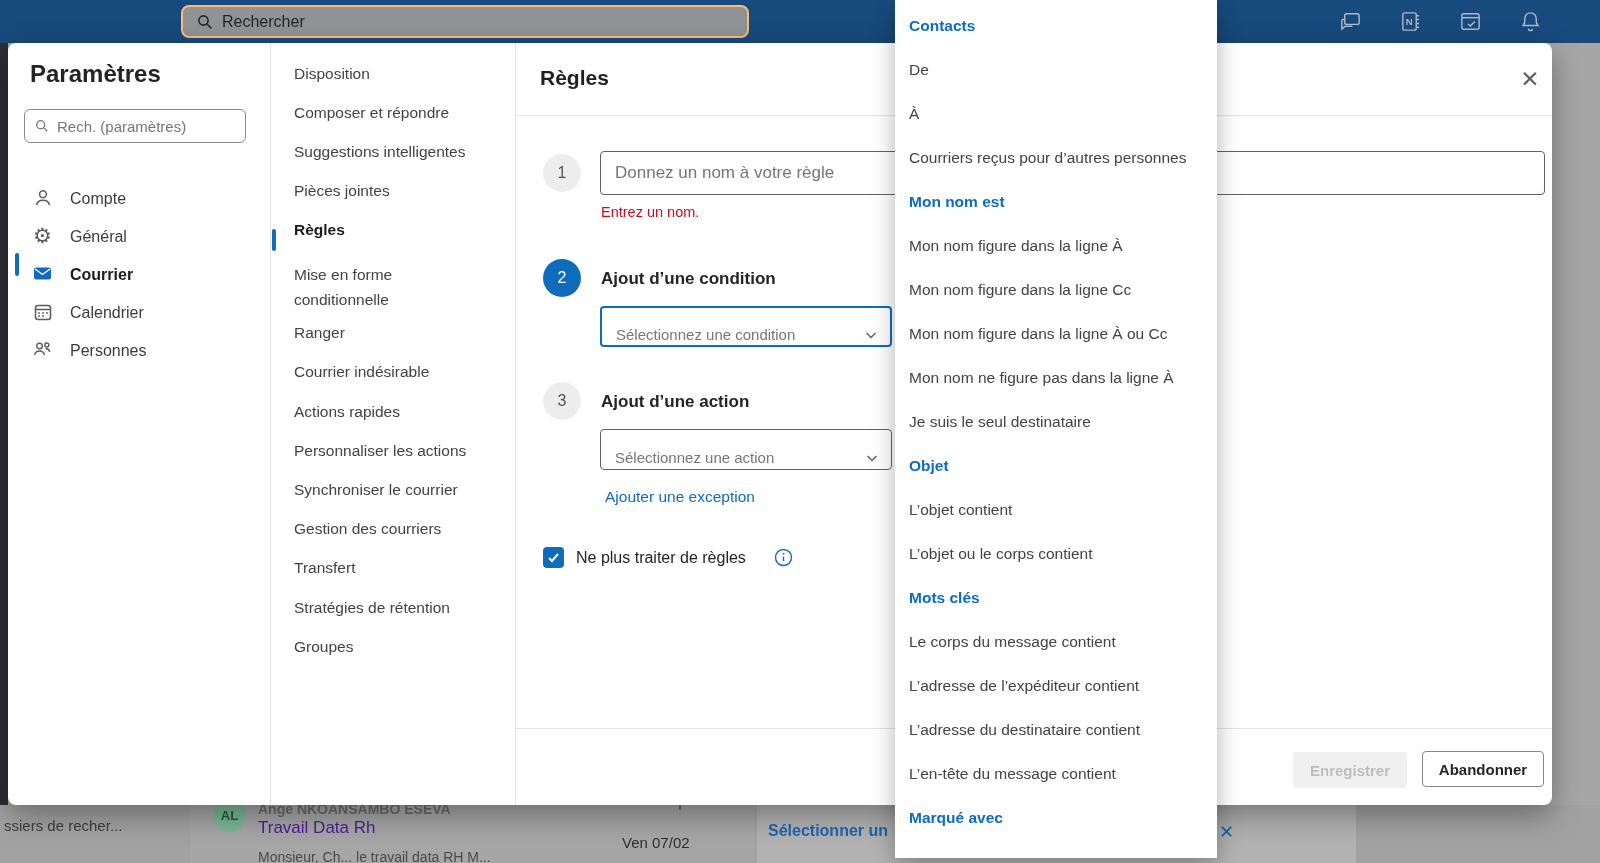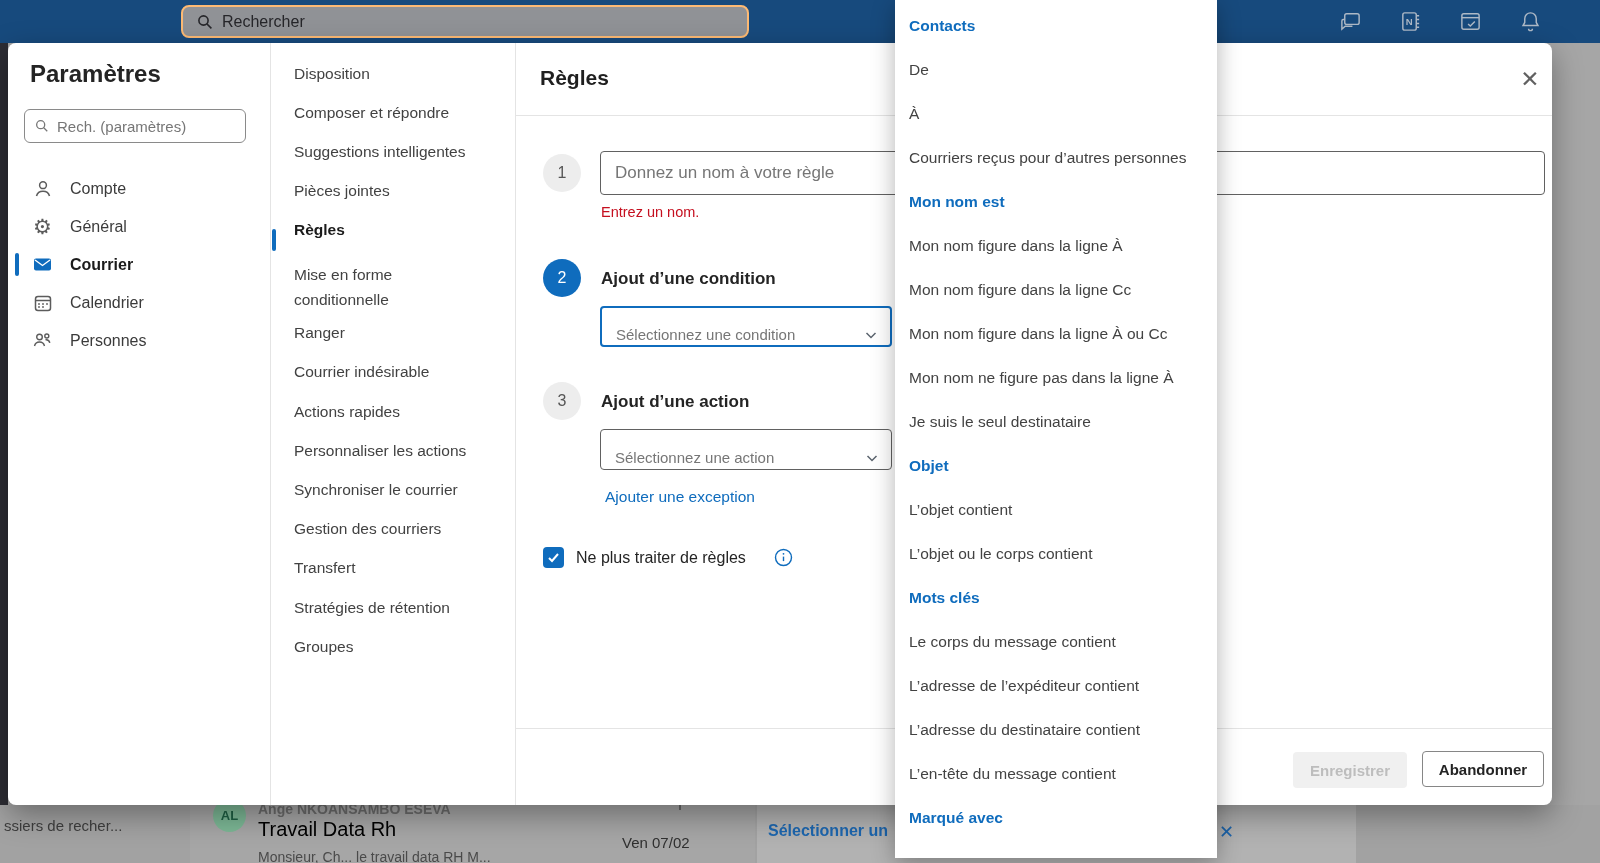--- a/index.html
+++ b/index.html
@@ -19,40 +19,40 @@
   
   .rail{left:0;top:43px;width:8px;height:762px;background:#2d2d34;}
 
   
   .bstrip{left:0;top:805px;width:1600px;height:58px;background:#a2a2a2;}
   .bstrip .folder{left:4px;top:12px;color:#3e3e3e;font-size:15px;}
   .bstrip .listpane{left:190px;top:0;width:565px;height:58px;background:#a6a6a6;}
   .avatar{left:23px;top:-6px;width:33px;height:33px;border-radius:50%;background:#7cb795;
     color:#1e5f43;font-weight:bold;font-size:13px;display:flex;align-items:center;justify-content:center;}
   .sender{left:68px;top:-4px;color:#6b6b6b;font-size:14px;font-weight:bold;white-space:nowrap;}
-  .subject{left:68px;top:13px;color:#000000;font-size:20px;white-space:nowrap;}
+  .subject{left:68px;top:13px;color:#4c1d95;font-size:17px;white-space:nowrap;}
   .preview{left:68px;top:44px;color:#4a4a4a;font-size:14px;white-space:nowrap;}
   .maildate{left:432px;top:29px;color:#303030;font-size:15px;}
   .flagic{left:487px;top:-8px;width:14px;height:14px;color:#4a4a4a;}
   .callout{left:757px;top:0px;width:599px;height:58px;background:#b2b2b2;}
   .callout-label{left:11px;top:17px;color:#1d66ae;font-size:16px;font-weight:bold;white-space:nowrap;}
   .callout-x{left:462px;top:18px;color:#1d66ae;font-size:18px;line-height:18px;}
 
   
   .dialog{left:8px;top:43px;width:1544px;height:762px;background:#ffffff;
     border-radius:8px;box-shadow:0 10px 30px rgba(0,0,0,.35);}
   .vdiv1{left:262px;top:0;width:1px;height:762px;background:#e4e4e4;}
   .vdiv2{left:507px;top:0;width:1px;height:762px;background:#e4e4e4;}
 
   .dlg-title{left:22px;top:17px;font-size:24px;font-weight:bold;color:#242424;}
   .set-search{left:16px;top:66px;width:222px;height:34px;border:1px solid #8a8a8a;border-radius:6px;
     display:flex;align-items:center;gap:8px;padding-left:10px;box-sizing:border-box;
     color:#767676;font-size:15px;background:#fff;}
 
-  .nav-item{left:0;width:262px;height:39px;display:flex;align-items:center;gap:17px;
+  .nav-item{left:0;width:262px;height:39px;display:flex;align-items:flex-end;gap:17px;
     padding-left:24px;box-sizing:border-box;font-size:16px;color:#3b3b3b;cursor:pointer;}
   .nav-item .nic{width:21px;height:21px;color:#5c5c5c;display:flex;align-items:center;justify-content:center;}
   .nav-item.sel{font-weight:bold;color:#1b1b1b;}
   .nav-item.sel .selbar{position:absolute;left:7px;top:8px;width:4px;height:23px;border-radius:2px;background:#0f6cbd;}
   .gearglyph{font-size:21px;line-height:21px;color:#5c5c5c;}
 
   .cat{left:263px;width:244px;display:flex;align-items:flex-start;padding-left:23px;
     box-sizing:border-box;font-size:15.5px;color:#424242;height:39px;cursor:pointer;}
   .cat.two{height:52px;line-height:1.6;align-items:flex-start;padding-top:2px;}
   .cat.sel{font-weight:bold;color:#1b1b1b;}

